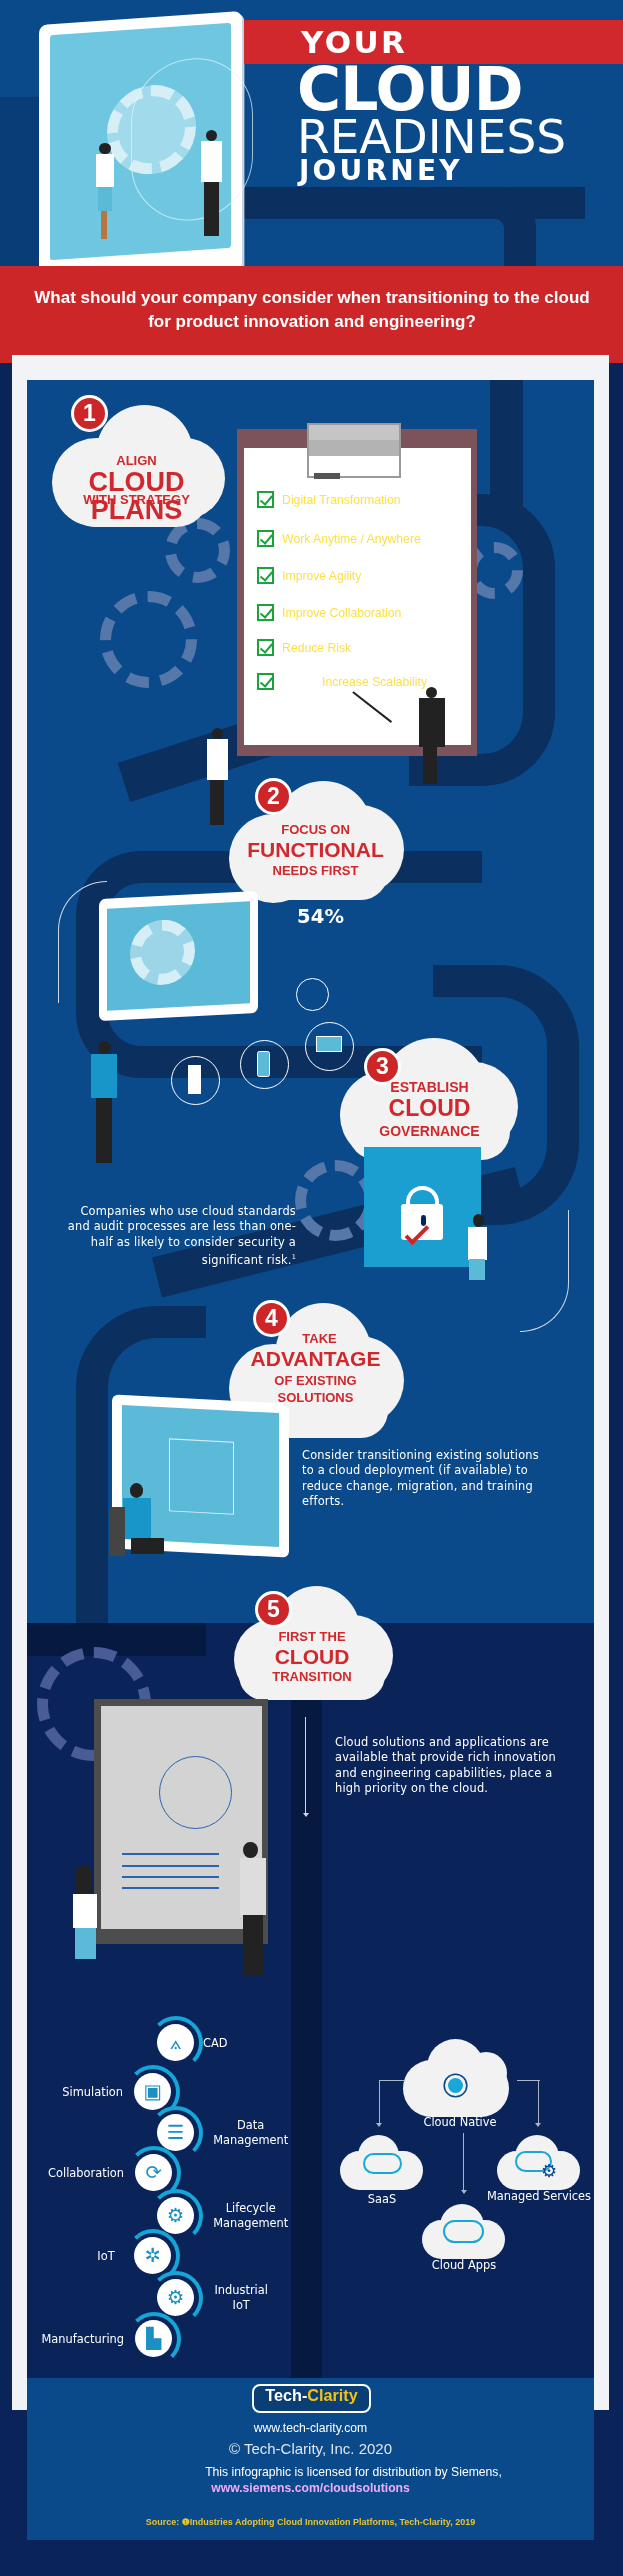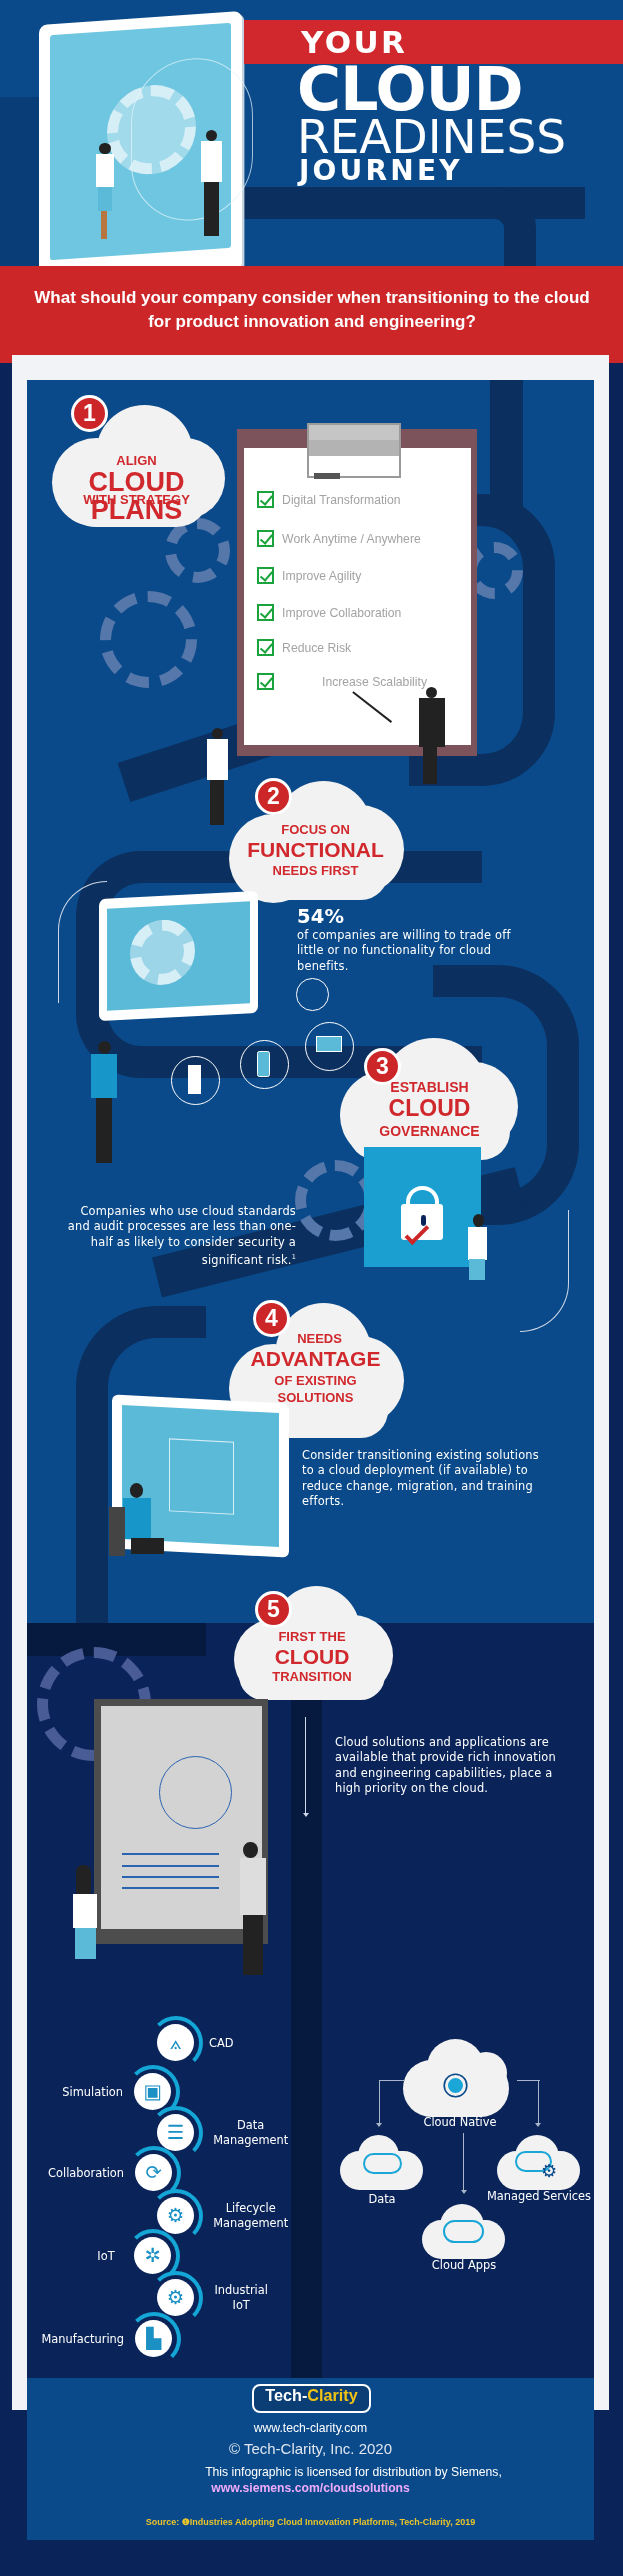--- a/index.html
+++ b/index.html
@@ -37,21 +37,21 @@
   
   .clip { left: 237px; top: 429px; width: 240px; height: 327px; background: #7c535b; }
   .clip-paper { left: 244px; top: 448px; width: 227px; height: 297px; background: #fff; }
   .clip-clamp { left: 307px; top: 423px; width: 94px; height: 55px; background: #c5c5c5; border: 2.4px solid #9a9a9a; }
   .clip-clamp .mid { position: absolute; left: 0; right: 0; top: 14.6px; height: 16.2px; background: #b3b3b3; }
   .clip-clamp .low { position: absolute; left: 0; right: 0; top: 31px; height: 19.5px; background: #fff; }
   .clip-clamp .tab { position: absolute; left: 4.9px; bottom: -3.2px; width: 26px; height: 6.5px; background: #555; }
   .check-item { position: absolute; left: 257px; display: flex; align-items: center; gap: 8.1px; }
   .check-box { width: 17px; height: 17px; border: 2px solid #1aa33a; position: relative; }
   .check-box::after { content: ""; position: absolute; left: 4.1px; top: 0px; width: 4.9px; height: 9.7px; border-right: 2.4px solid #1aa33a; border-bottom: 2.4px solid #1aa33a; transform: rotate(40deg); }
-  .check-label { font: 12.2px "Liberation Sans", sans-serif; color: #a3a3a3; }
+  .check-label { font: 12.2px "Liberation Sans", sans-serif; color: #fde047; }
   .body-text { position: absolute; color: #fff; font: 11.4px "DejaVu Sans", sans-serif; line-height: 15.4px; letter-spacing: 0.2px; }
   .stat-big { font: bold 19.5px "DejaVu Sans", sans-serif; color: #fff; }
   
   .tech { position: absolute; display: flex; align-items: center; }
   .tech-ring { width: 54px; height: 54px; border-radius: 50%; border: 4.1px solid #13a6d6; border-color: #13a6d6 #13a6d6 #0a2459 #0a2459; background: #0a2459; position: relative; }
   .tech-ring .inner { position: absolute; left: 4.1px; top: 4.1px; width: 37px; height: 37px; border-radius: 50%; background: #fff; display: flex; align-items: center; justify-content: center; color: #1b90c4; font-size: 19.5px; }
   .tech-label { color: #fff; font: 11.4px "DejaVu Sans", sans-serif; line-height: 14.6px; }
   
   .cloudtype { position: absolute; }
   .cloudtype-label { position: absolute; color: #fff; font: 11.4px "DejaVu Sans", sans-serif; text-align: center; line-height: 14.6px; }
@@ -203,21 +203,20 @@
     <div style="position:absolute;left:9.7px;top:13px;width:26px;height:16.2px;background:#5bbad8;border:1.6px solid #fff;"></div>
   </div>
 <div class="person abs" style="left:88px;top:1041px;width:32.5px;height:122px;">
   <div style="position:absolute;left:9.7px;top:0;width:13px;height:13px;border-radius:50%;background:#222;"></div>
   <div style="position:absolute;left:3.2px;top:13px;width:26px;height:44px;background:#1797c9;"></div>
   <div style="position:absolute;left:8.1px;top:57px;width:16.2px;height:65px;background:#222;"></div>
 </div>
 
 <div class="body-text" style="left:297px;top:905px;width:227px;">
   <div class="stat-big">54%</div>
-  <div style="font-size:11.4px;">of companies are willing to trade off little or no functionality for cloud benefits.</div>
 </div>
 <div class="abs" style="left:58px;top:881px;width:49px;height:122px;border-left:1.2px solid #cfd8e6;border-top:1.2px solid #cfd8e6;border-radius:49px 0 0 0;"></div>
 
 <div class="cloud" style="left:340px;top:1038px;width:179px;height:122px;">
   <div class="blob" style="left:0;top:32.5px;width:89px;height:89px;"></div>
   <div class="blob" style="left:41px;top:0;width:106px;height:106px;"></div>
   <div class="blob" style="left:89px;top:24.4px;width:89px;height:89px;"></div>
   <div class="blob" style="left:8.1px;top:65px;width:162px;height:57px;border-radius:32.5px;"></div>
   <div class="txt" style="top:42px;font-size:14px;">ESTABLISH</div>
   <div class="txt" style="top:58px;font-size:23px;">CLOUD</div>
@@ -238,21 +237,21 @@
 <div class="body-text" style="left:60px;top:1204px;width:236px;text-align:right;">
   <span>Companies who use cloud standards and audit processes are less than one-half as likely to consider security a significant risk.</span><sup style="font-size:6.5px;">1</sup>
 </div>
 <div class="abs" style="left:520px;top:1210px;width:49px;height:122px;border-right:1.2px solid #cfd8e6;border-bottom:1.2px solid #cfd8e6;border-radius:0 0 49px 0;"></div>
 
 <div class="cloud" style="left:226px;top:1303px;width:179px;height:138px;">
   <div class="blob" style="left:3.2px;top:41px;width:89px;height:89px;"></div>
   <div class="blob" style="left:49px;top:0;width:97px;height:106px;"></div>
   <div class="blob" style="left:89px;top:32.5px;width:89px;height:89px;"></div>
   <div class="blob" style="left:16.2px;top:81px;width:146px;height:54px;border-radius:32.5px;"></div>
-  <div class="txt" style="top:29px;font-size:13px;padding-left:8.1px;">NEEDS</div>
+  <div class="txt" style="top:29px;font-size:13px;padding-left:8.1px;">TAKE</div>
   <div class="txt" style="top:45px;font-size:21px;">ADVANTAGE</div>
   <div class="txt" style="top:71px;font-size:13px;">OF EXISTING</div>
   <div class="txt" style="top:88px;font-size:13px;">SOLUTIONS</div>
 </div>
 <div class="num" style="left:253px;top:1300px;">4</div>
 <div class="abs" style="left:112px;top:1399px;width:177px;height:154px;background:#fff;border-radius:6.5px;transform:skewY(3deg);">
   <div style="position:absolute;left:9.7px;top:9.7px;right:9.7px;bottom:9.7px;background:#5bbad8;"></div>
   <div style="position:absolute;left:57px;top:41px;width:65px;height:73px;border:1.6px solid #d6eef6;"></div>
 </div>
 <div class="person abs" style="left:120px;top:1483px;width:81px;height:122px;">
@@ -292,21 +291,21 @@
   <div style="position:absolute;left:3.2px;top:73px;width:19.5px;height:60px;background:#222;"></div>
 </div>
 <div class="abs" style="left:305px;top:1717px;width:1.2px;height:97px;background:#cfd8e6;"></div>
 <div class="arrow-head" style="left:303px;top:1813px;border-top-color:#cfd8e6;"></div>
 <div class="body-text" style="left:335px;top:1735px;width:236px;">Cloud solutions and applications are available that provide rich innovation and engineering capabilities, place a high priority on the cloud.</div>
 
 <div class="tech" style="left:149px;top:2016px;">
     <div class="tech-ring">
       <div class="inner">⟑</div>
     </div>
-    <span class="tech-label" style="margin-left:6px;">CAD</span>
+    <span class="tech-label" style="margin-left:0;">CAD</span>
   </div>
 <div class="tech" style="left:58px;top:2065px;">
     <span class="tech-label" style="margin-right:3.2px;width:65px;text-align:right;">Simulation</span>
     <div class="tech-ring">
       <div class="inner">▣</div>
     </div>
   </div>
 <div class="tech" style="left:149px;top:2106px;">
     <div class="tech-ring">
       <div class="inner">☰</div>
@@ -359,21 +358,21 @@
 <div class="arrow-line" style="left:538px;top:2080px;width:1.2px;height:44px;"></div>
 <div class="arrow-head" style="left:535px;top:2123px;"></div>
 <div class="arrow-line" style="left:463px;top:2133px;width:1.2px;height:58px;"></div>
 <div class="arrow-head" style="left:461px;top:2190px;"></div>
 
 <div class="cloudtype" style="left:340px;top:2133px;width:84px;height:57px;">
   <div class="abs" style="left:0;top:18px;width:83px;height:39px;background:#f2f2f2;border-radius:24.4px;"></div>
   <div class="abs" style="left:18px;top:1.6px;width:41px;height:41px;background:#f2f2f2;border-radius:50%;"></div>
   <div class="abs" style="left:23px;top:19.5px;width:39px;height:21px;border:2.4px solid #1aa6d6;border-radius:11.4px;"></div>
 </div>
-<div class="cloudtype-label" style="left:340px;top:2192px;width:84px;">Data</div>
+<div class="cloudtype-label" style="left:340px;top:2192px;width:84px;">SaaS</div>
 
 <div class="cloudtype" style="left:422px;top:2202px;width:84px;height:57px;">
   <div class="abs" style="left:0;top:18px;width:83px;height:39px;background:#f2f2f2;border-radius:24.4px;"></div>
   <div class="abs" style="left:18px;top:1.6px;width:44px;height:44px;background:#f2f2f2;border-radius:50%;"></div>
   <div class="abs" style="left:21px;top:18px;width:41px;height:23px;border:2.4px solid #1aa6d6;border-radius:11.4px;"></div>
 </div>
 <div class="cloudtype-label" style="left:422px;top:2258px;width:84px;">Cloud Apps</div>
 
 <div class="cloudtype" style="left:497px;top:2133px;width:84px;height:57px;">
   <div class="abs" style="left:0;top:18px;width:83px;height:39px;background:#f2f2f2;border-radius:24.4px;"></div>

